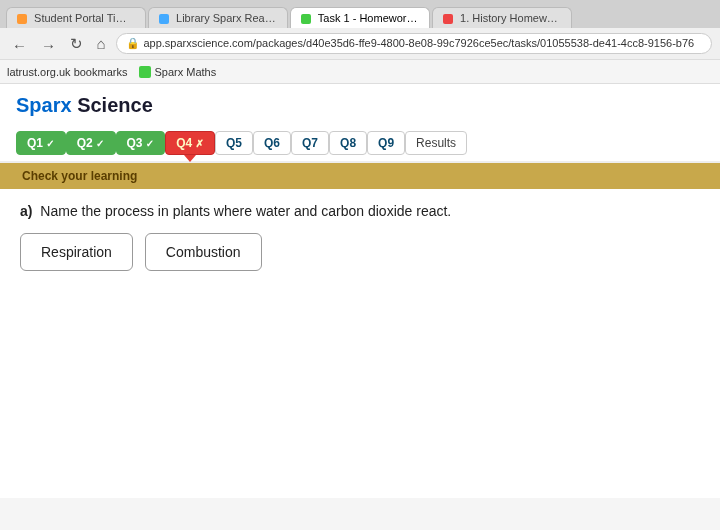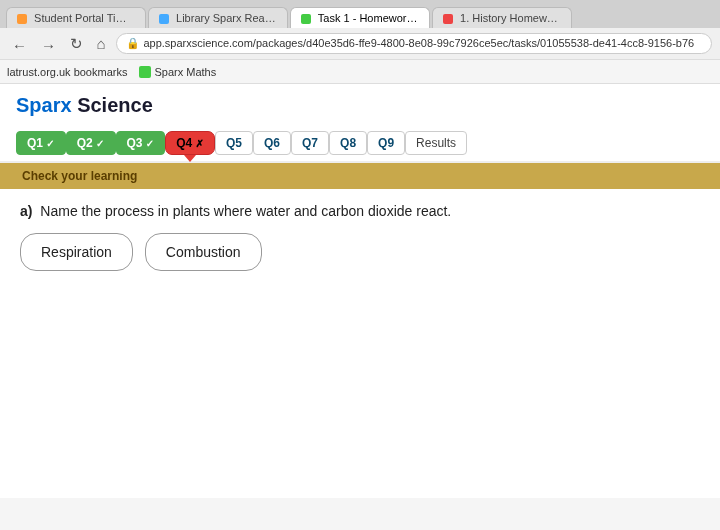--- a/index.html
+++ b/index.html
@@ -145,24 +145,23 @@
       color: #333;
       white-space: nowrap;
     }
     .q-tab.done-green {
       background: #4caf50;
       color: #fff;
       border-color: #4caf50;
     }
     .q-tab.active-red {
       background: #e53935;
-      color: #000000;
+      color: #fef9c3;
       border-color: #c62828;
       position: relative;
-      border-radius: 7px;
     }
     .q-tab.active-red::after {
       content: '';
       position: absolute;
       bottom: -8px;
       left: 50%;
       transform: translateX(-50%);
       border-left: 6px solid transparent;
       border-right: 6px solid transparent;
       border-top: 7px solid #e53935;
@@ -204,21 +203,21 @@
     }
 
     .answer-options {
       display: flex;
       gap: 12px;
       margin-bottom: 24px;
       flex-wrap: wrap;
     }
     .answer-btn {
       border: 1.5px solid #999;
-      border-radius: 16px;
+      border-radius: 6px;
       padding: 10px 20px;
       background: #fff;
       font-size: 14px;
       color: #222;
       cursor: pointer;
       min-width: 100px;
       text-align: center;
     }
 
     .question-b {

